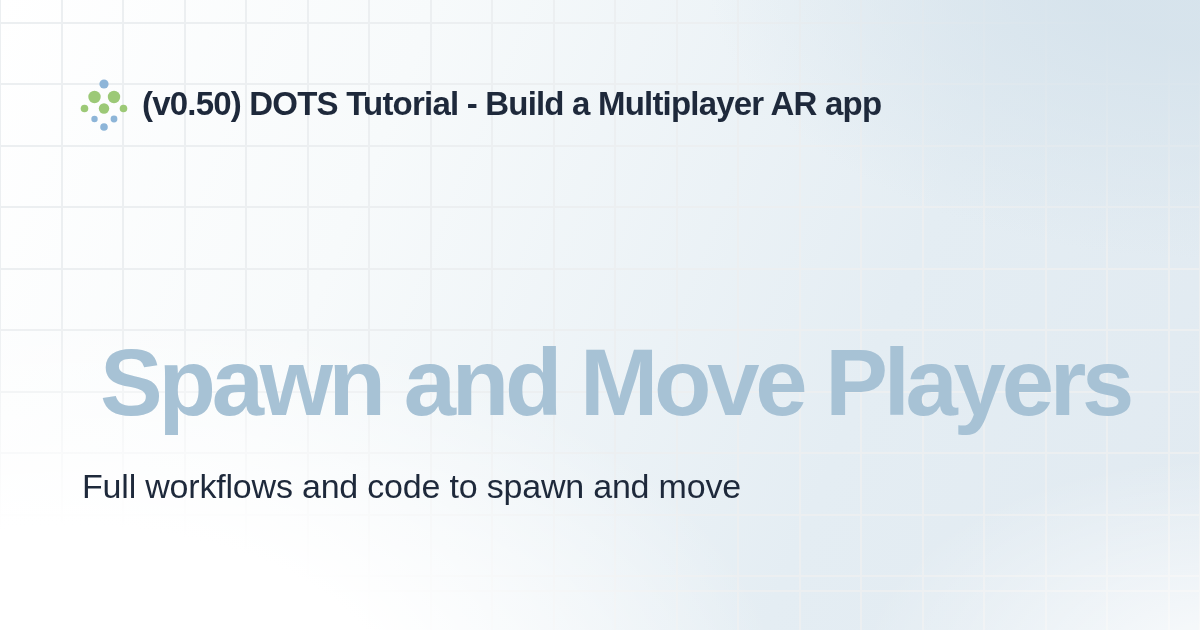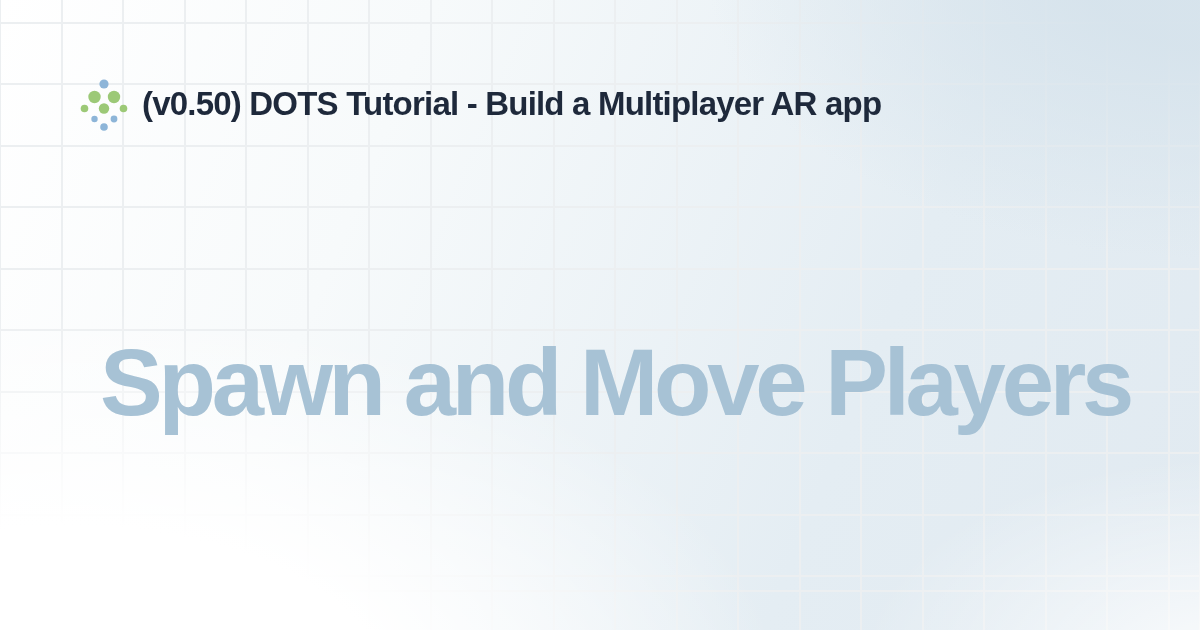--- a/index.html
+++ b/index.html
@@ -105,15 +105,15 @@
       <circle class="dot-g" cx="43.5" cy="32.5" r="3.8"></circle>
       <circle class="dot-b" cx="14.5" cy="43" r="3.2"></circle>
       <circle class="dot-b" cx="34" cy="43" r="3.4"></circle>
       <circle class="dot-b" cx="24" cy="51" r="3.8"></circle>
     </svg>
     <div class="title">(v0.50) DOTS Tutorial - Build a Multiplayer AR app</div>
   </header>
 
   <main>
     <h1 class="heading">Spawn and Move Players</h1>
-    <p class="subtitle"><br></p>
+    <p class="subtitle"><span>Full workflows and code to spawn and move</span><br></p>
   </main>
 </div>
 
 </body></html>

